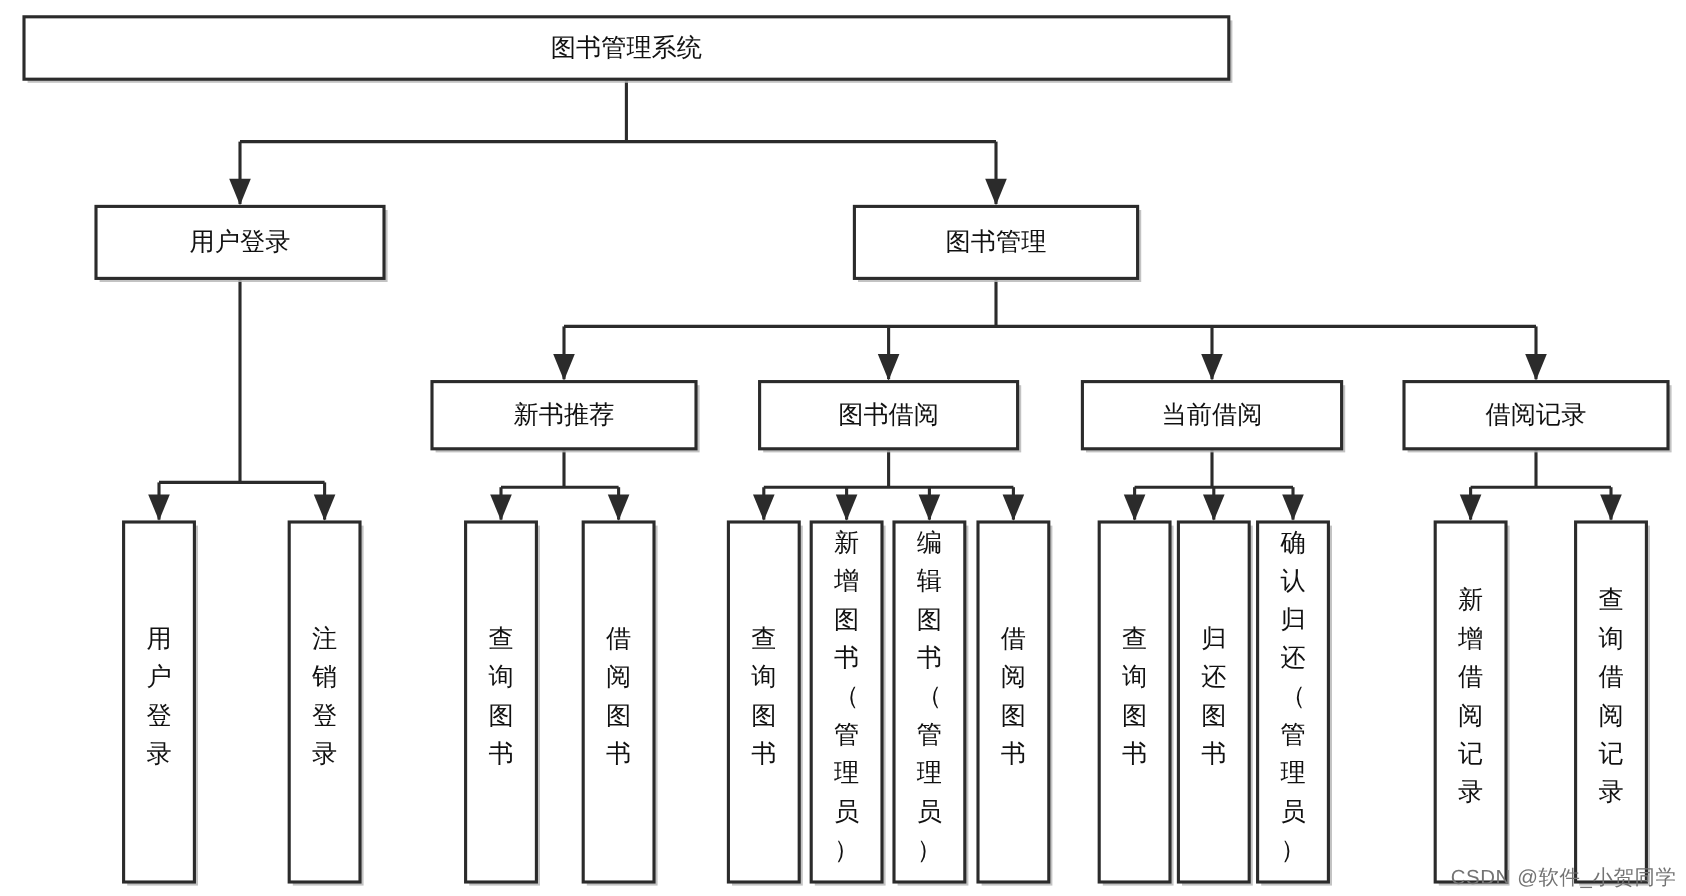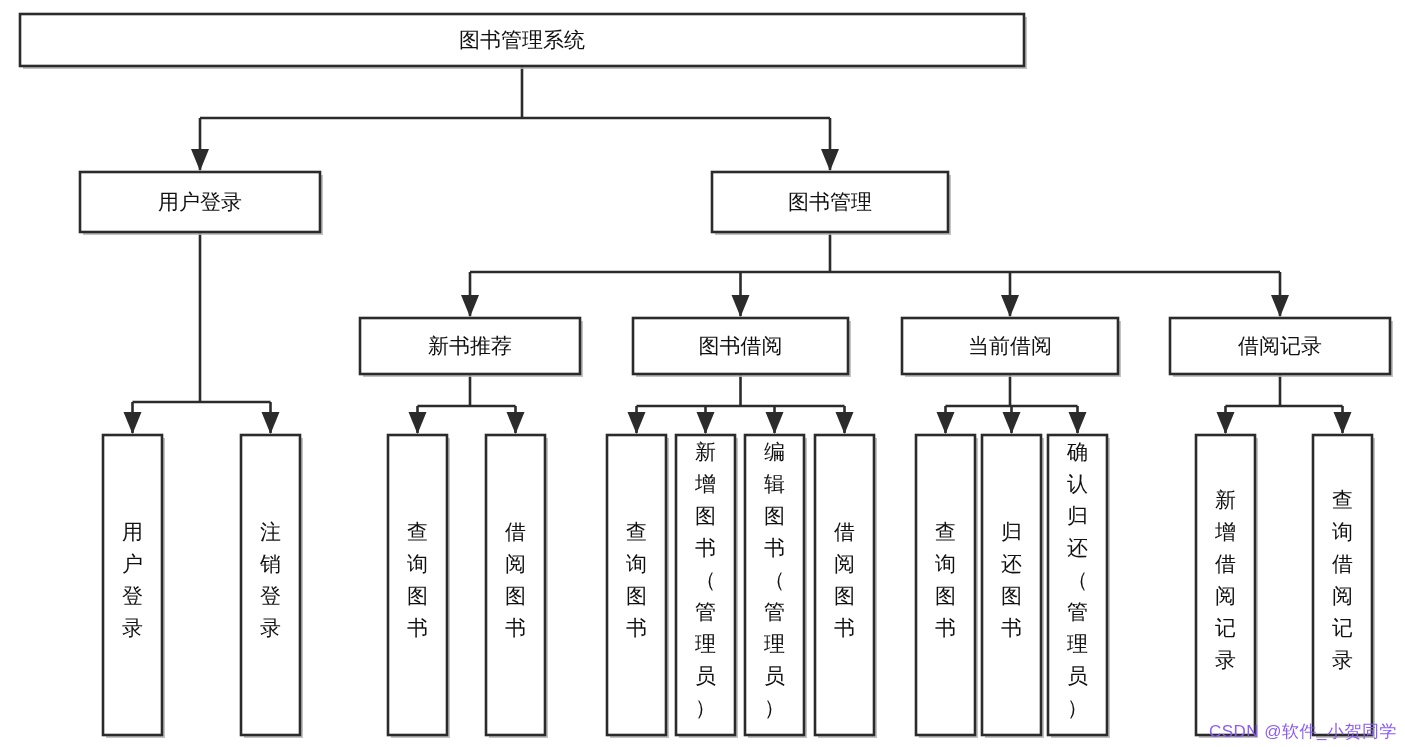--- a/index.html
+++ b/index.html
@@ -59,21 +59,21 @@
     font-size: 21px;
     fill: #111111;
     text-anchor: middle;
   }
   .watermark {
     position: absolute;
     right: 8px;
     bottom: 4px;
     font-family: "Liberation Sans", "DejaVu Sans", sans-serif;
     font-size: 17px;
-    color: #8b5cf6;
+    color: #737373;
     letter-spacing: 0.5px;
     white-space: nowrap;
     user-select: none;
   }
 </style>
 </head>
 <body>
 
 <div id="diagram-root">
   <svg class="flow" viewBox="0 0 1405 747" xmlns="http://www.w3.org/2000/svg">

